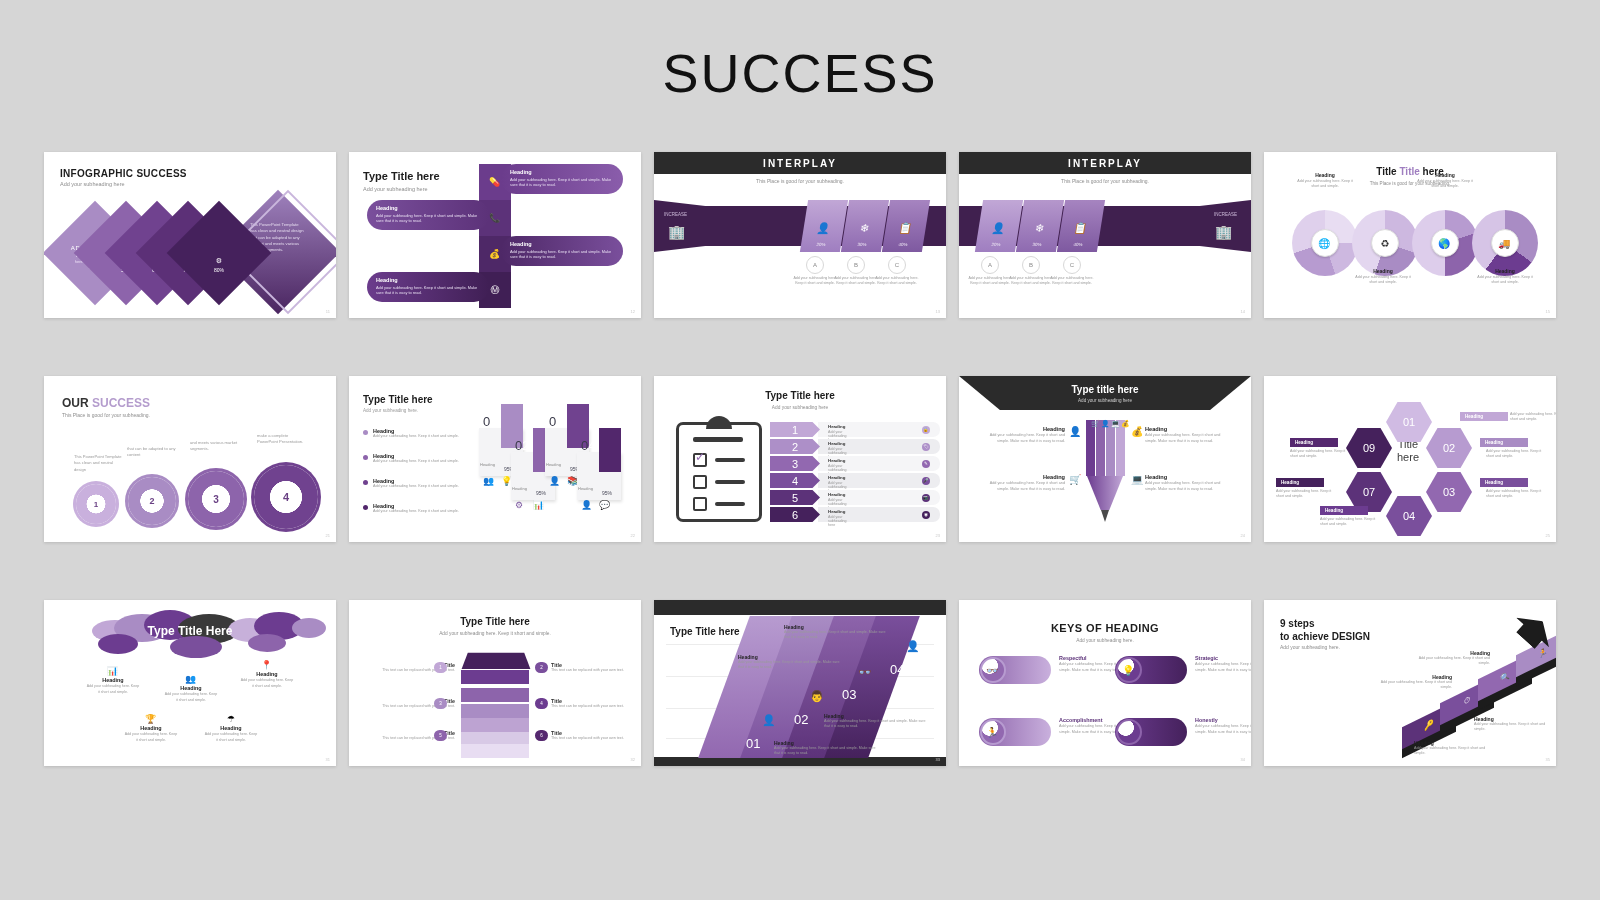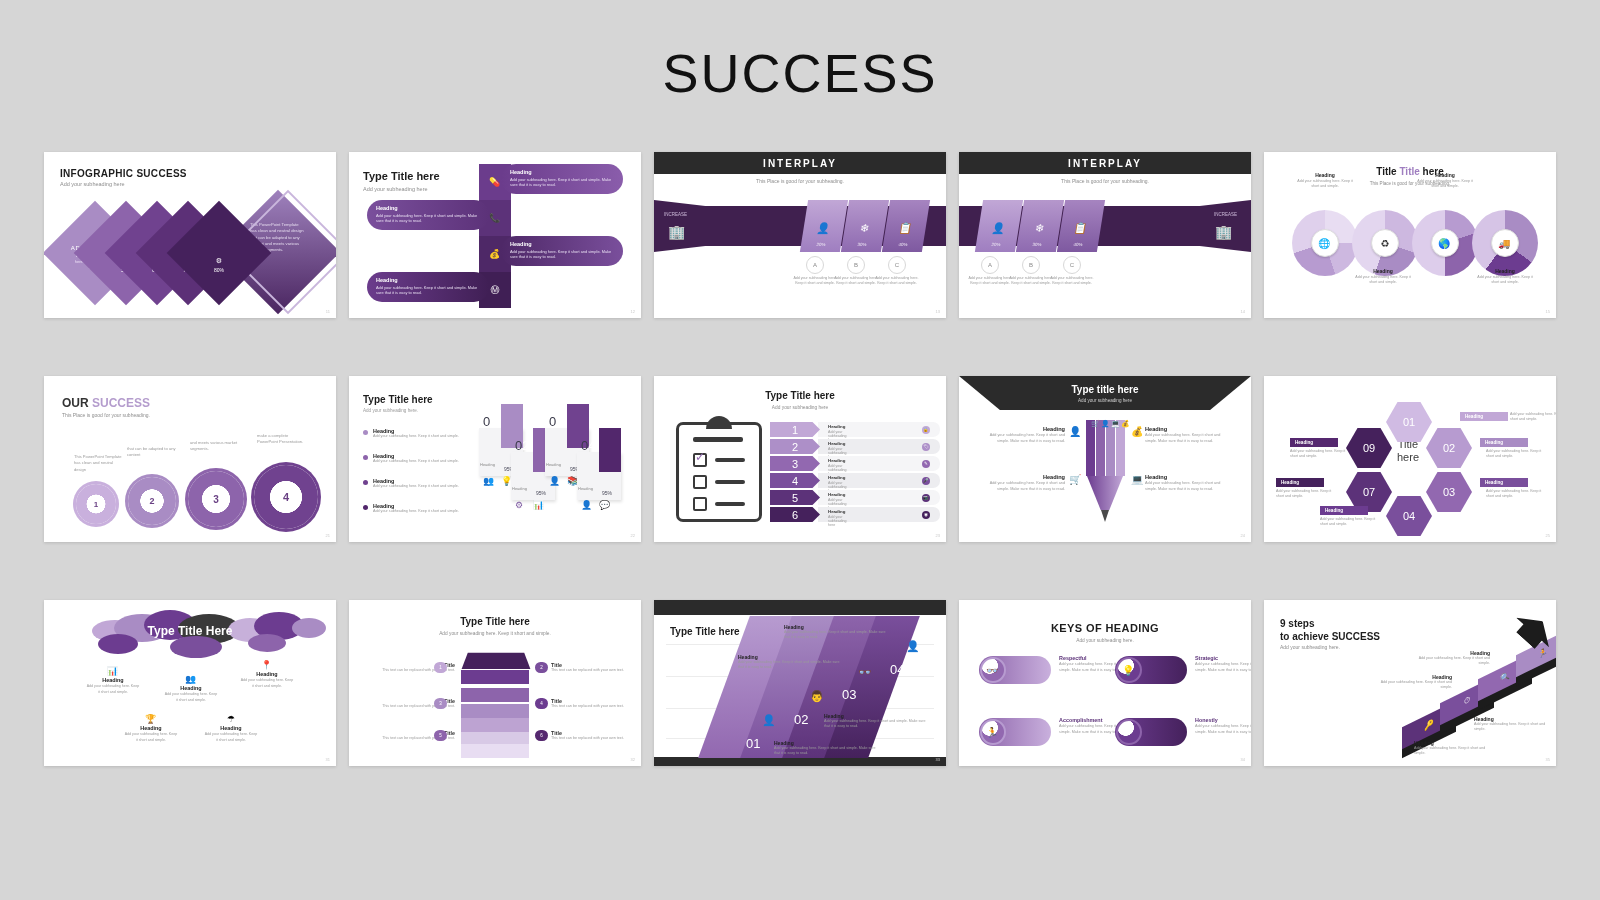--- a/index.html
+++ b/index.html
@@ -786,21 +786,21 @@
     <div class="kt" style="left:236px;top:117px;">
       <div class="h" style="color:#5c3279;">Honestly</div>
       <div class="b">Add your subheading here. Keep it short and simple. Make sure that it is easy to read.</div>
     </div>
     <div class="pg">34</div>
   </div>
 
   <div class="slide s15">
     <div class="title t-h1">
       <div>9 steps</div>
-      <div>to achieve SUCCESS</div>
+      <div>to achieve DESIGN</div>
     </div>
     <div class="sub">Add your subheading here.</div>
     <div class="riser" style="left:138px;top:128px;"></div>
     <div class="step" style="left:138px;top:114px;background:#5c3279;">🔑</div>
     <div class="riser" style="left:176px;top:104px;"></div>
     <div class="step" style="left:176px;top:90px;background:#7a4f9c;">⏱</div>
     <div class="riser" style="left:214px;top:80px;"></div>
     <div class="step" style="left:214px;top:66px;background:#9268b0;">🔍</div>
     <div class="riser" style="left:252px;top:56px;"></div>
     <div class="step" style="left:252px;top:42px;background:#a98cc4;">🏃</div>

